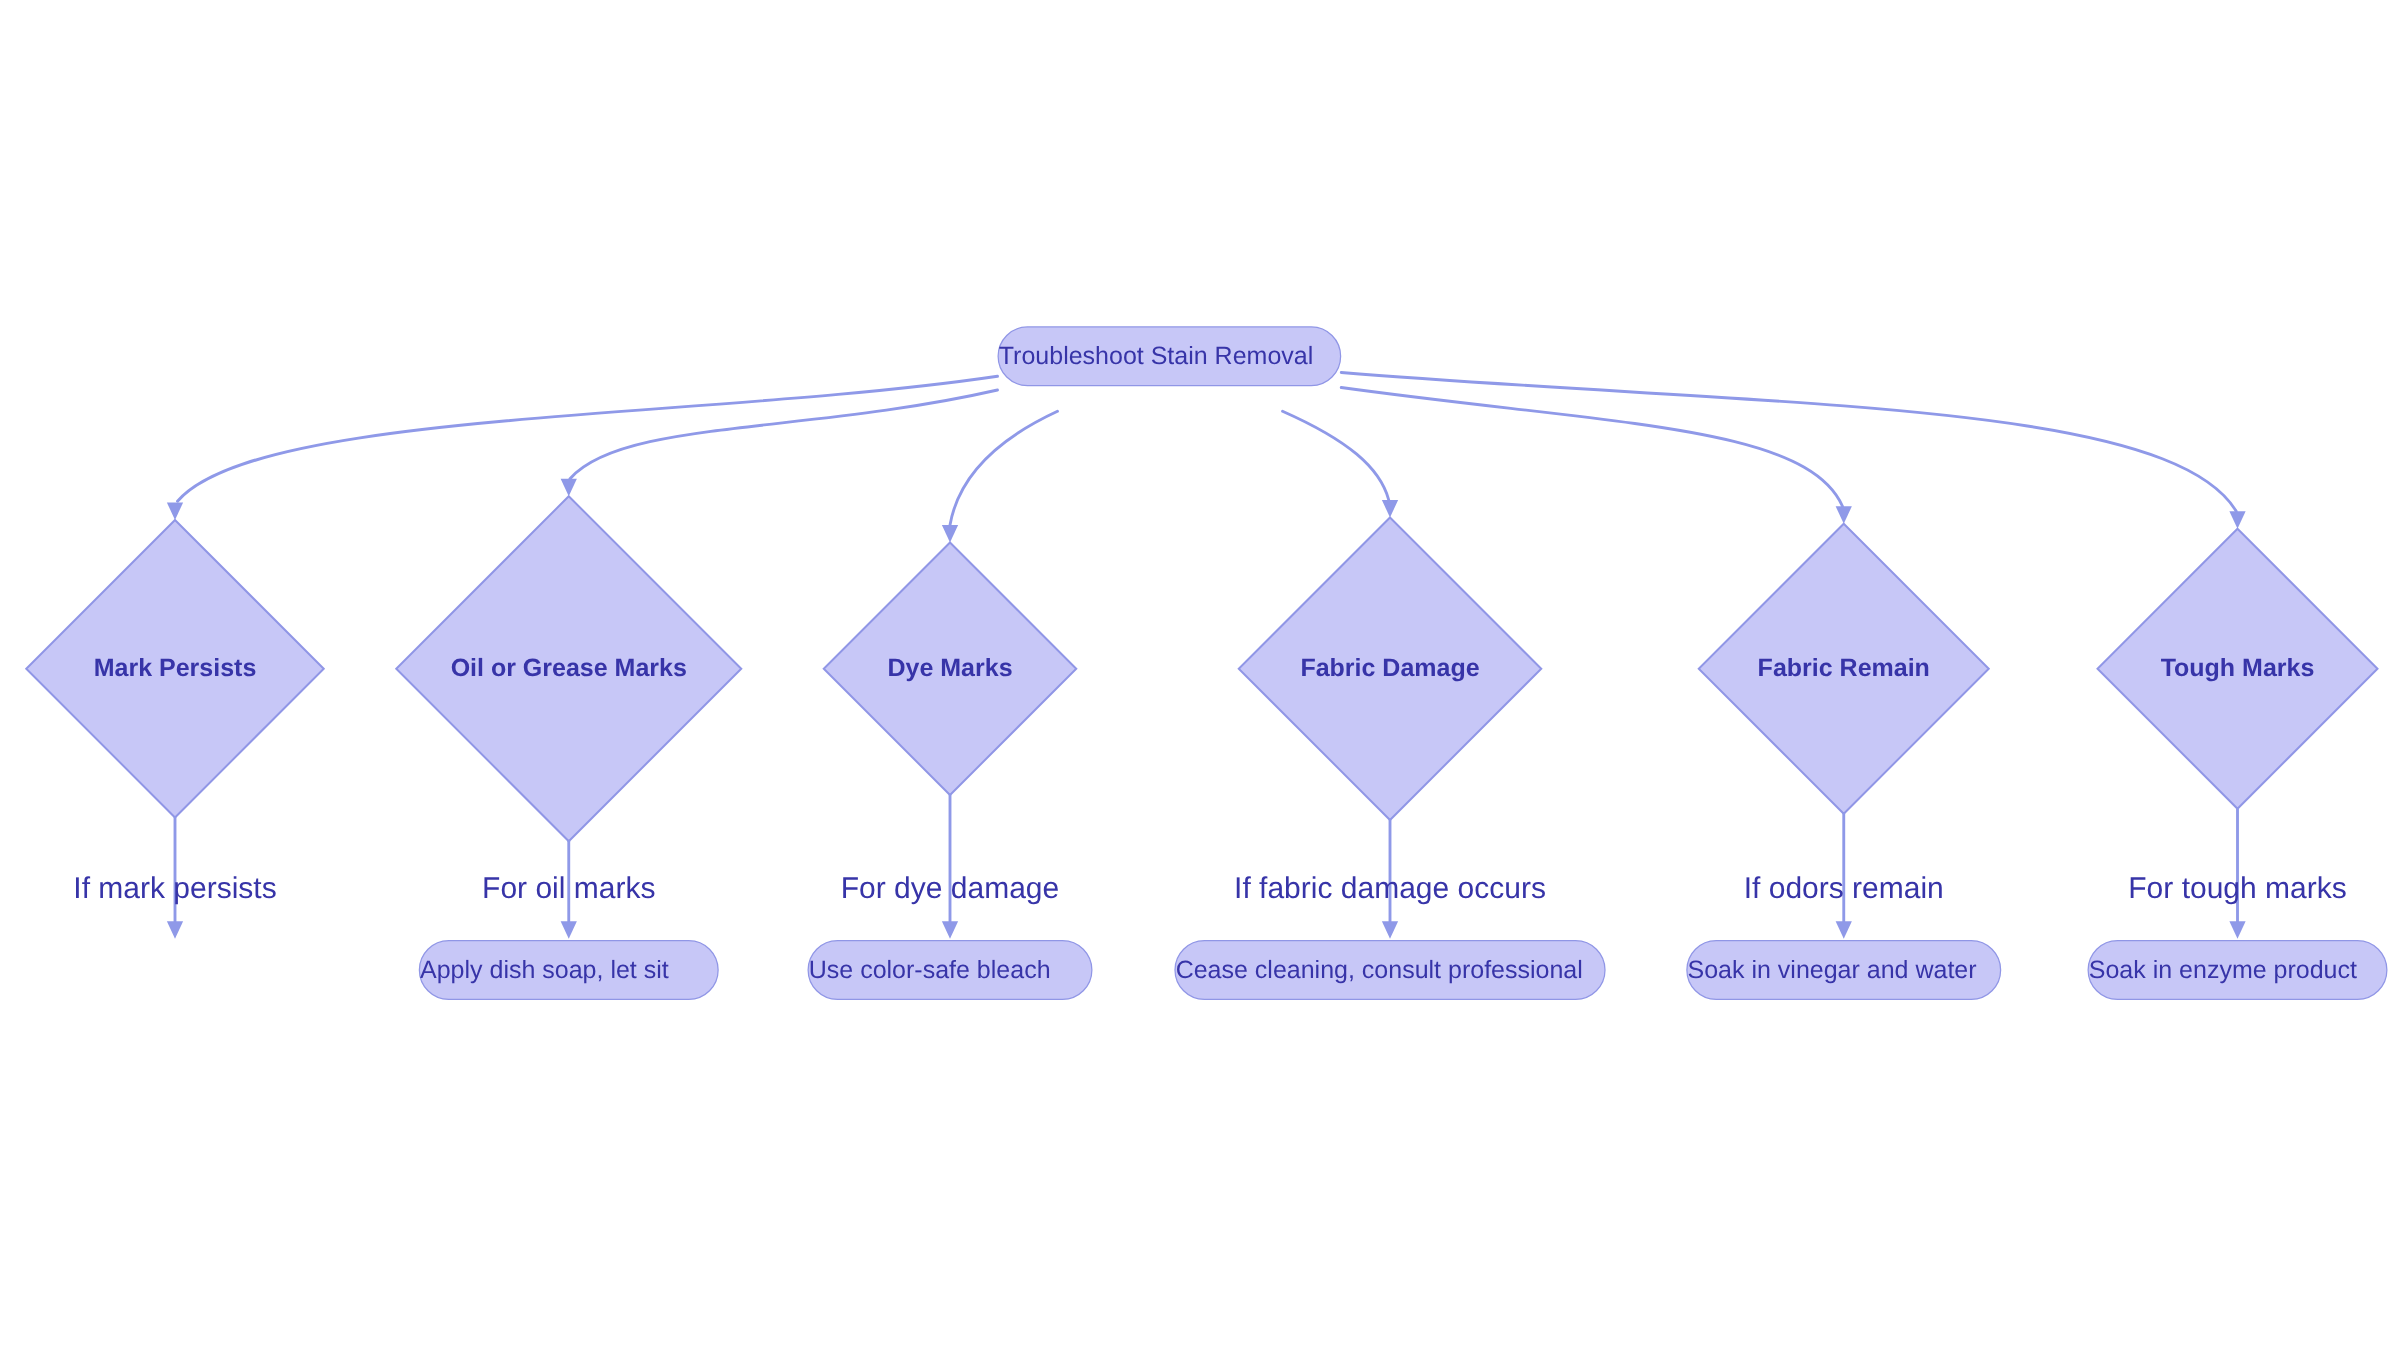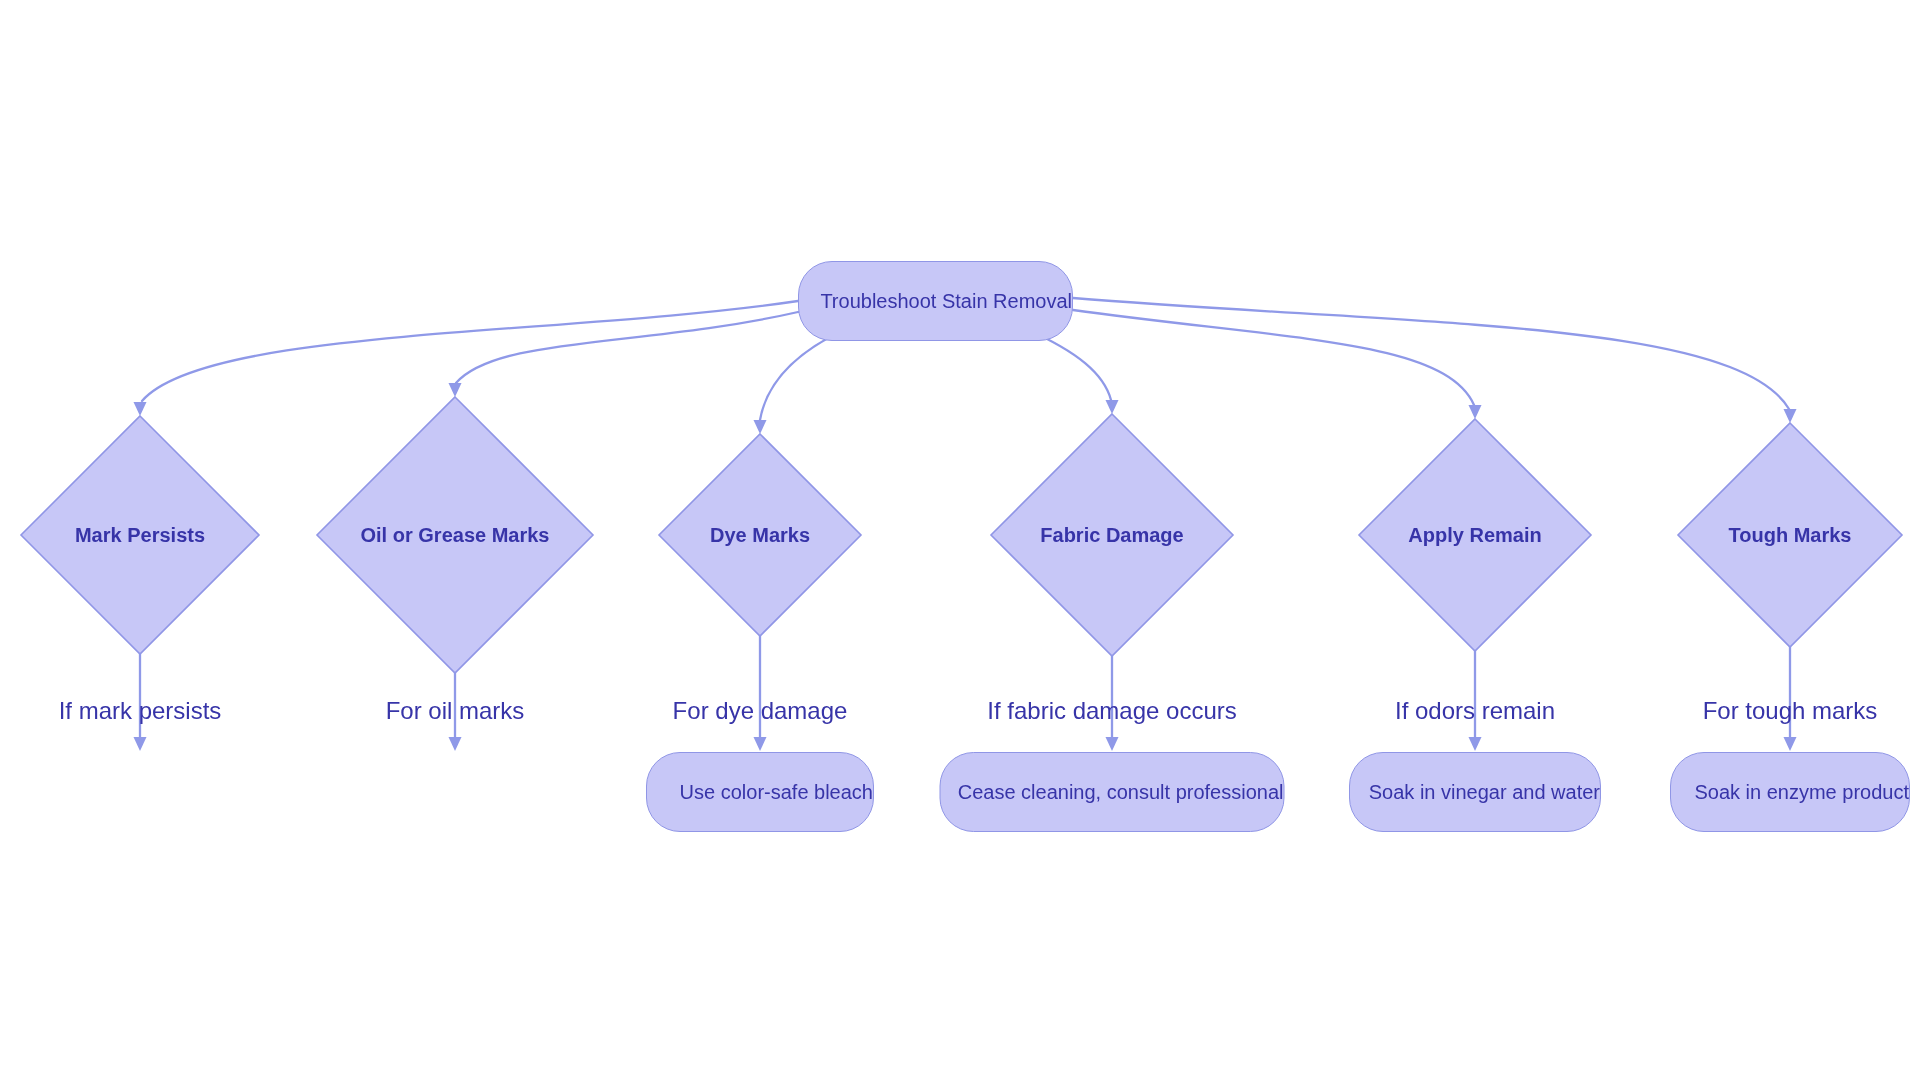--- a/index.html
+++ b/index.html
@@ -26,26 +26,26 @@
     transform:translate(-50%,-50%);
     color:var(--text);font-size:20px;white-space:nowrap;font-weight:bold;
   }
   .edge-label{
     position:absolute;top:711px;
     transform:translate(-50%,-50%);
     color:var(--text);font-size:24px;white-space:nowrap;
   }
   .pill{
     position:absolute;box-sizing:border-box;
-    height:80px;
+    height:48px;
     background:var(--fill);
     border:1.6px solid var(--border);
     border-radius:34px;
     color:var(--text);font-size:20px;white-space:nowrap;
-    display:flex;align-items:center;justify-content:flex-end;
+    display:flex;align-items:center;justify-content:flex-start;
   }
   .action-pill{top:752px;transform:translateX(-50%);}
   .root-pill{left:798px;top:261px;width:275px;}
 </style>
 </head>
 <body>
 
 <div class="canvas">
 
   <svg class="svg-layer" width="1920" height="1083" viewBox="0 0 1920 1083">
@@ -95,28 +95,29 @@
   </svg>
 
   <div class="pill root-pill">
     <span>Troubleshoot Stain Removal</span>
   </div>
 
   <div class="node-label" style="left:140px">Mark Persists</div>
   <div class="node-label" style="left:455px">Oil or Grease Marks</div>
   <div class="node-label" style="left:760px">Dye Marks</div>
   <div class="node-label" style="left:1112px">Fabric Damage</div>
-  <div class="node-label" style="left:1475px">Apply Remain</div>
+  <div class="node-label" style="left:1475px">Fabric Remain</div>
   <div class="node-label" style="left:1790px">Tough Marks</div>
 
   <div class="edge-label" style="left:140px">If mark persists</div>
   <div class="edge-label" style="left:455px">For oil marks</div>
   <div class="edge-label" style="left:760px">For dye damage</div>
   <div class="edge-label" style="left:1112px">If fabric damage occurs</div>
   <div class="edge-label" style="left:1475px">If odors remain</div>
   <div class="edge-label" style="left:1790px">For tough marks</div>
 
+  <div class="pill action-pill" style="left:455px;width:240px">Apply dish soap, let sit</div>
   <div class="pill action-pill" style="left:760px;width:228px">Use color-safe bleach</div>
   <div class="pill action-pill" style="left:1112px;width:345px">Cease cleaning, consult professional</div>
   <div class="pill action-pill" style="left:1475px;width:252px">Soak in vinegar and water</div>
   <div class="pill action-pill" style="left:1790px;width:240px">Soak in enzyme product</div>
 
 </div>
 
 </body></html>

